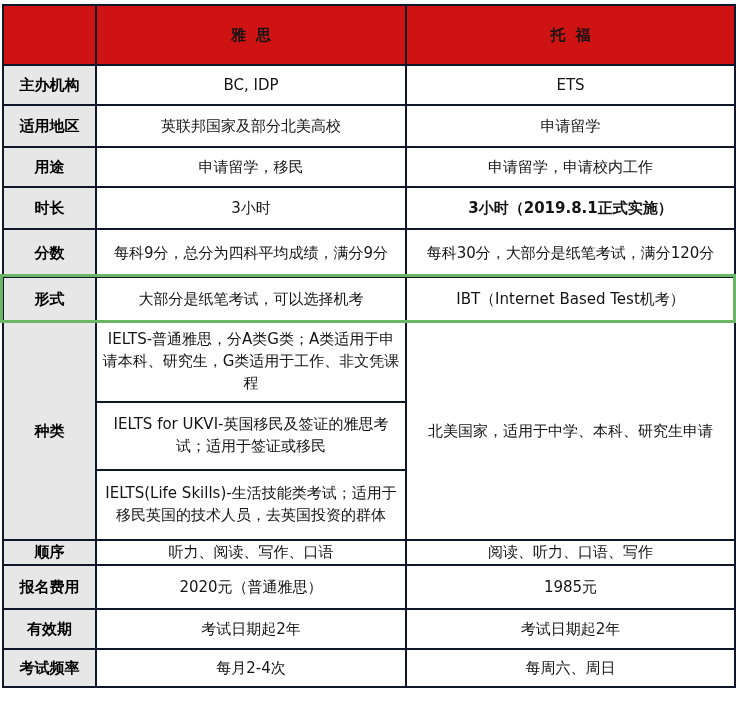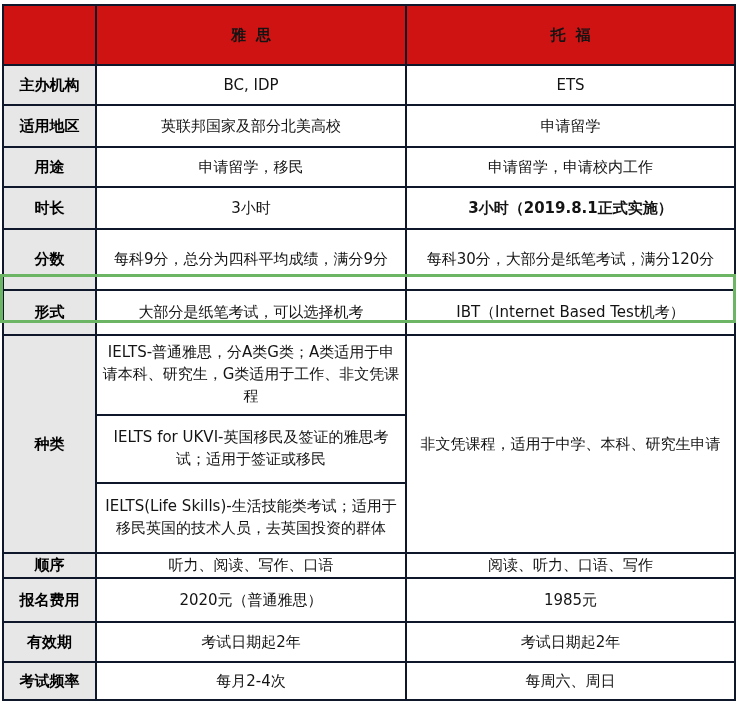--- a/index.html
+++ b/index.html
@@ -99,34 +99,34 @@
       <tr style="height:40px">
         <th class="rlabel">用途</th>
         <td class="val">申请留学，移民</td>
         <td class="val">申请留学，申请校内工作</td>
       </tr>
       <tr style="height:42px">
         <th class="rlabel">时长</th>
         <td class="val">3小时</td>
         <td class="val red-note">3小时（2019.8.1正式实施）</td>
       </tr>
-      <tr style="height:61px">
+      <tr style="height:48px">
         <th class="rlabel">分数</th>
         <td class="val">每科9分，总分为四科平均成绩，满分9分</td>
         <td class="val">每科30分，大部分是纸笔考试，满分120分</td>
       </tr>
       <tr style="height:45px">
         <th class="rlabel">形式</th>
         <td class="val">大部分是纸笔考试，可以选择机考</td>
         <td class="val">IBT（Internet Based Test机考）</td>
       </tr>
       <tr style="height:80px">
         <th class="rlabel" rowspan="3">种类</th>
         <td class="val sub">IELTS-普通雅思，分A类G类；A类适用于申请本科、研究生，G类适用于工作、非文凭课程</td>
-        <td class="val span-cell" rowspan="3">非文凭课程，适用于中学、本科、研究生申请</td>
+        <td class="val span-cell" rowspan="3">北美国家，适用于中学、本科、研究生申请</td>
       </tr>
       <tr style="height:68px">
         <td class="val sub">IELTS for UKVI-英国移民及签证的雅思考试；适用于签证或移民</td>
       </tr>
       <tr style="height:70px">
         <td class="val sub">IELTS(Life Skills)-生活技能类考试；适用于移民英国的技术人员，去英国投资的群体</td>
       </tr>
       <tr style="height:22px">
         <th class="rlabel">顺序</th>
         <td class="val">听力、阅读、写作、口语</td>

